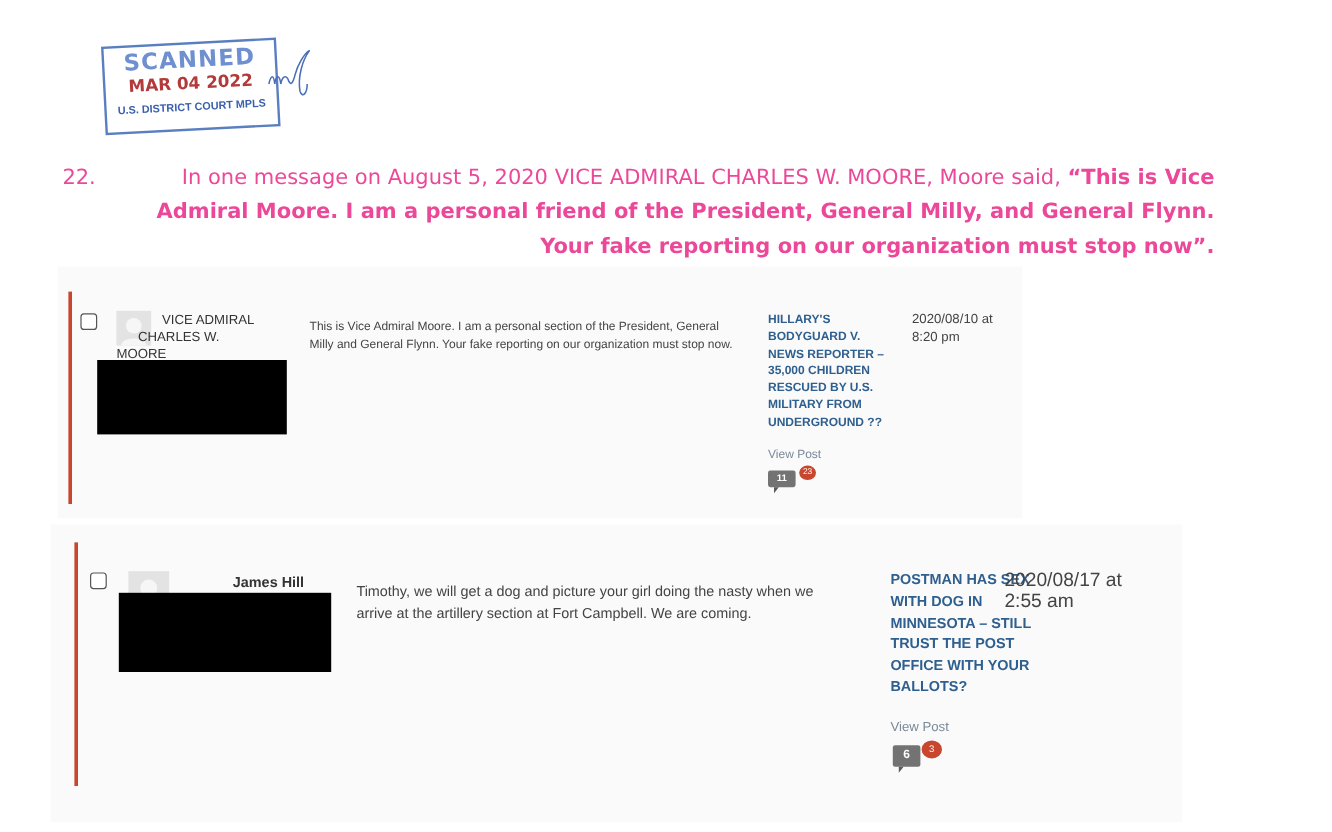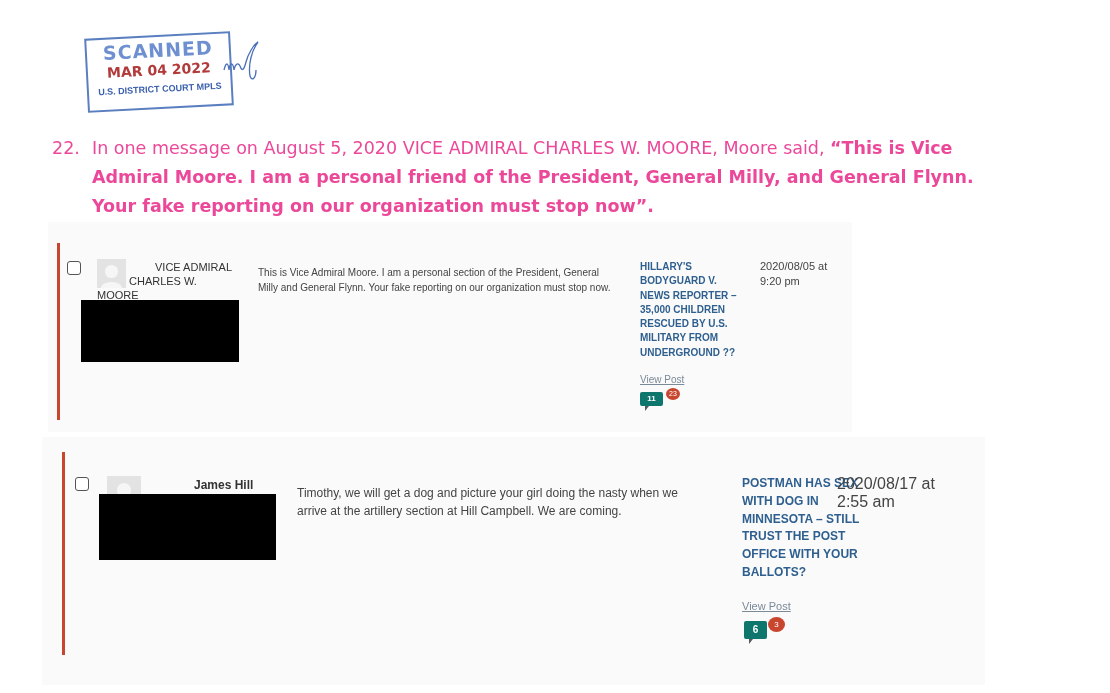--- a/index.html
+++ b/index.html
@@ -29,21 +29,21 @@
     .initials {
       position: absolute; left: 222px; top: 40px; width: 40px; height: 44px;
     }
     
     .para {
       position: absolute; left: 52px; top: 134px; width: 960px;
       font-family: "DejaVu Sans", sans-serif; font-size: 17.5px; line-height: 29px;
       color: #ec4899;
     }
     .para .num { position: absolute; left: 0; top: 0; }
-    .para .text { margin-left: 40px; display: block; }
+    .para .text { margin-left: 54px; display: block; text-align: right; }
     .para b { font-weight: bold; }
 
     
     .panel { position: absolute; background: #fafafa; }
     .panel .bar { position: absolute; width: 3px; background: #c8452e; }
     .checkbox {
       position: absolute; width: 12px; height: 12px; border: 1.5px solid #555;
       border-radius: 3px; background: #fff;
     }
     .avatar {
@@ -60,23 +60,23 @@
     .author {
       position: absolute; font-size: 11px; line-height: 14px; color: #333;
       text-transform: uppercase;
     }
     .redact { position: absolute; background: #000; }
     .comment { position: absolute; color: #444; }
     .post-title {
       position: absolute; color: #2e5f8f; font-weight: bold; text-transform: uppercase;
       cursor: pointer;
     }
-    .view-post { position: absolute; color: #7a8a99; cursor: pointer; text-decoration: underline; }
+    .view-post { position: absolute; color: #7a8a99; cursor: pointer; }
     .bubble {
-      position: absolute; background: #0f766e; color: #fff; border-radius: 2px;
+      position: absolute; background: #737373; color: #fff; border-radius: 2px;
       text-align: center; font-weight: bold;
     }
     .bubble::after {
       content: ""; position: absolute; left: 5px; bottom: -5px;
       border-left: 4px solid #555a60; border-right: 4px solid transparent;
       border-top: 0; border-bottom: 5px solid transparent;
     }
     .badge {
       position: absolute; background: #c8452e; color: #fff; border-radius: 50%;
       text-align: center; font-size: 7px;
@@ -101,50 +101,50 @@
 </div>
 
 <div class="panel" style="left:48px; top:222px; width:804px; height:210px;">
   <div class="bar" style="left:9px; top:21px; height:177px;"></div>
   <div class="checkbox" style="left:19px; top:39px;"></div>
   <div class="avatar" style="left:49px; top:37px; width:29px; height:29px;">
     <div class="head"></div>
       <div class="shoulders"></div>
   </div>
   <div class="author" style="left:49px; top:38px; width:140px;">
-    <div style="padding-left:58px;">VICE ADMIRAL</div>
-    <div style="padding-left:32px;">CHARLES W.</div>
+    <div style="padding-left:38px;">VICE ADMIRAL</div>
+    <div style="padding-left:18px;">CHARLES W.</div>
     <div>MOORE</div>
   </div>
   <div class="redact" style="left:33px; top:78px; width:158px; height:62px;"></div>
   <div class="comment" style="left:210px; top:43px; width:355px; font-size:10px; line-height:15px;">This is Vice Admiral Moore. I am a personal section of the President, General Milly and General Flynn. Your fake reporting on our organization must stop now.</div>
   <div class="post-title" style="left:592px; top:38px; width:100px; font-size:10px; line-height:14.3px;">HILLARY'S BODYGUARD V. NEWS REPORTER – 35,000 CHILDREN RESCUED BY U.S. MILITARY FROM UNDERGROUND ??</div>
   <div class="view-post" style="left:592px; top:152px; font-size:10px;">View Post</div>
   <div class="bubble" style="left:592px; top:170px; width:23px; height:14px; font-size:8px; line-height:14px;">
     <span>11</span>
   </div>
   <div class="badge" style="left:618px; top:166px; width:14px; height:12px; line-height:12px;">
     <span>23</span>
   </div>
   <div class="date" style="left:712px; top:37px; font-size:11px; line-height:15px;">
-    <div>2020/08/05 at</div>
-    <div>9:20 pm</div>
+    <div>2020/08/10 at</div>
+    <div>8:20 pm</div>
   </div>
 </div>
 
 <div class="panel" style="left:42px; top:437px; width:943px; height:248px;">
   <div class="bar" style="left:20px; top:15px; height:203px;"></div>
   <div class="checkbox" style="left:33px; top:40px;"></div>
   <div class="avatar" style="left:65px; top:39px; width:34px; height:34px;">
     <div class="head"></div>
       <div class="shoulders"></div>
   </div>
   <div class="author" style="left:110px; top:41px; font-size:12px; text-transform:none; font-weight:bold;margin-left:42px;">James Hill</div>
   <div class="redact" style="left:57px; top:57px; width:177px; height:66px;"></div>
-  <div class="comment" style="left:255px; top:47px; width:400px; font-size:12px; line-height:18px;">Timothy, we will get a dog and picture your girl doing the nasty when we arrive at the artillery section at Hill Campbell. We are coming.</div>
+  <div class="comment" style="left:255px; top:47px; width:400px; font-size:12px; line-height:18px;">Timothy, we will get a dog and picture your girl doing the nasty when we arrive at the artillery section at Fort Campbell. We are coming.</div>
   <div class="post-title" style="left:700px; top:38px; width:125px; font-size:12px; line-height:17.8px;">POSTMAN HAS SEX WITH DOG IN MINNESOTA – STILL TRUST THE POST OFFICE WITH YOUR BALLOTS?</div>
   <div class="view-post" style="left:700px; top:163px; font-size:11px;">View Post</div>
   <div class="bubble" style="left:702px; top:184px; width:23px; height:18px; font-size:10px; line-height:18px;">
     <span>6</span>
   </div>
   <div class="badge" style="left:726px; top:180px; width:17px; height:15px; line-height:15px; font-size:8px;">
     <span>3</span>
   </div>
   <div class="date" style="left:795px; top:38px; font-size:16px; line-height:18px;">
     <div>2020/08/17 at</div>

